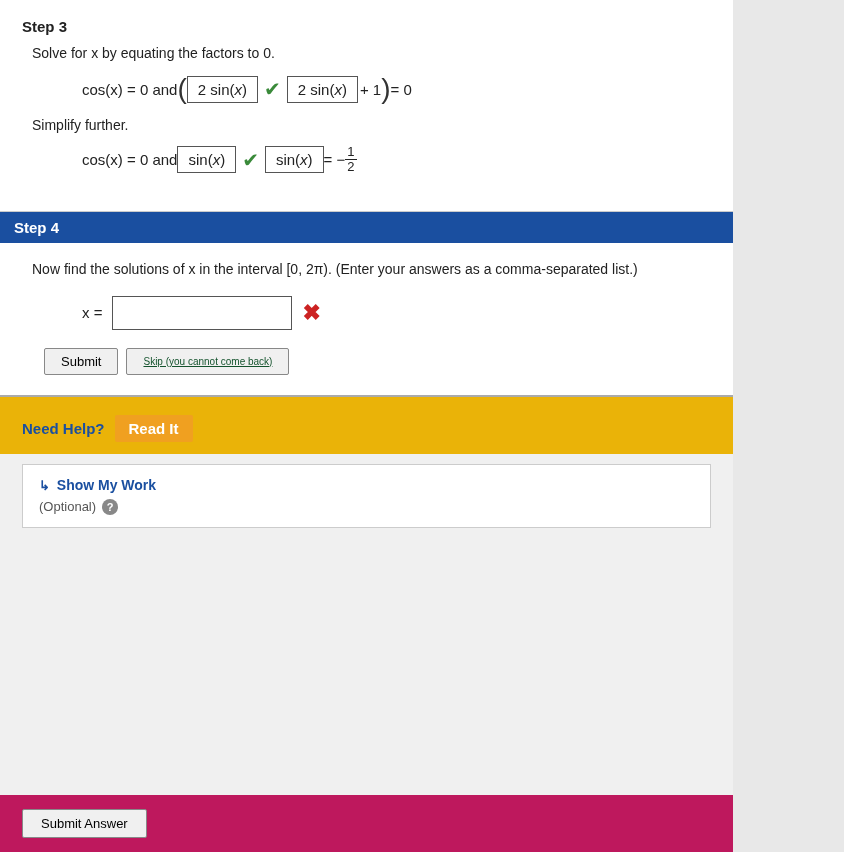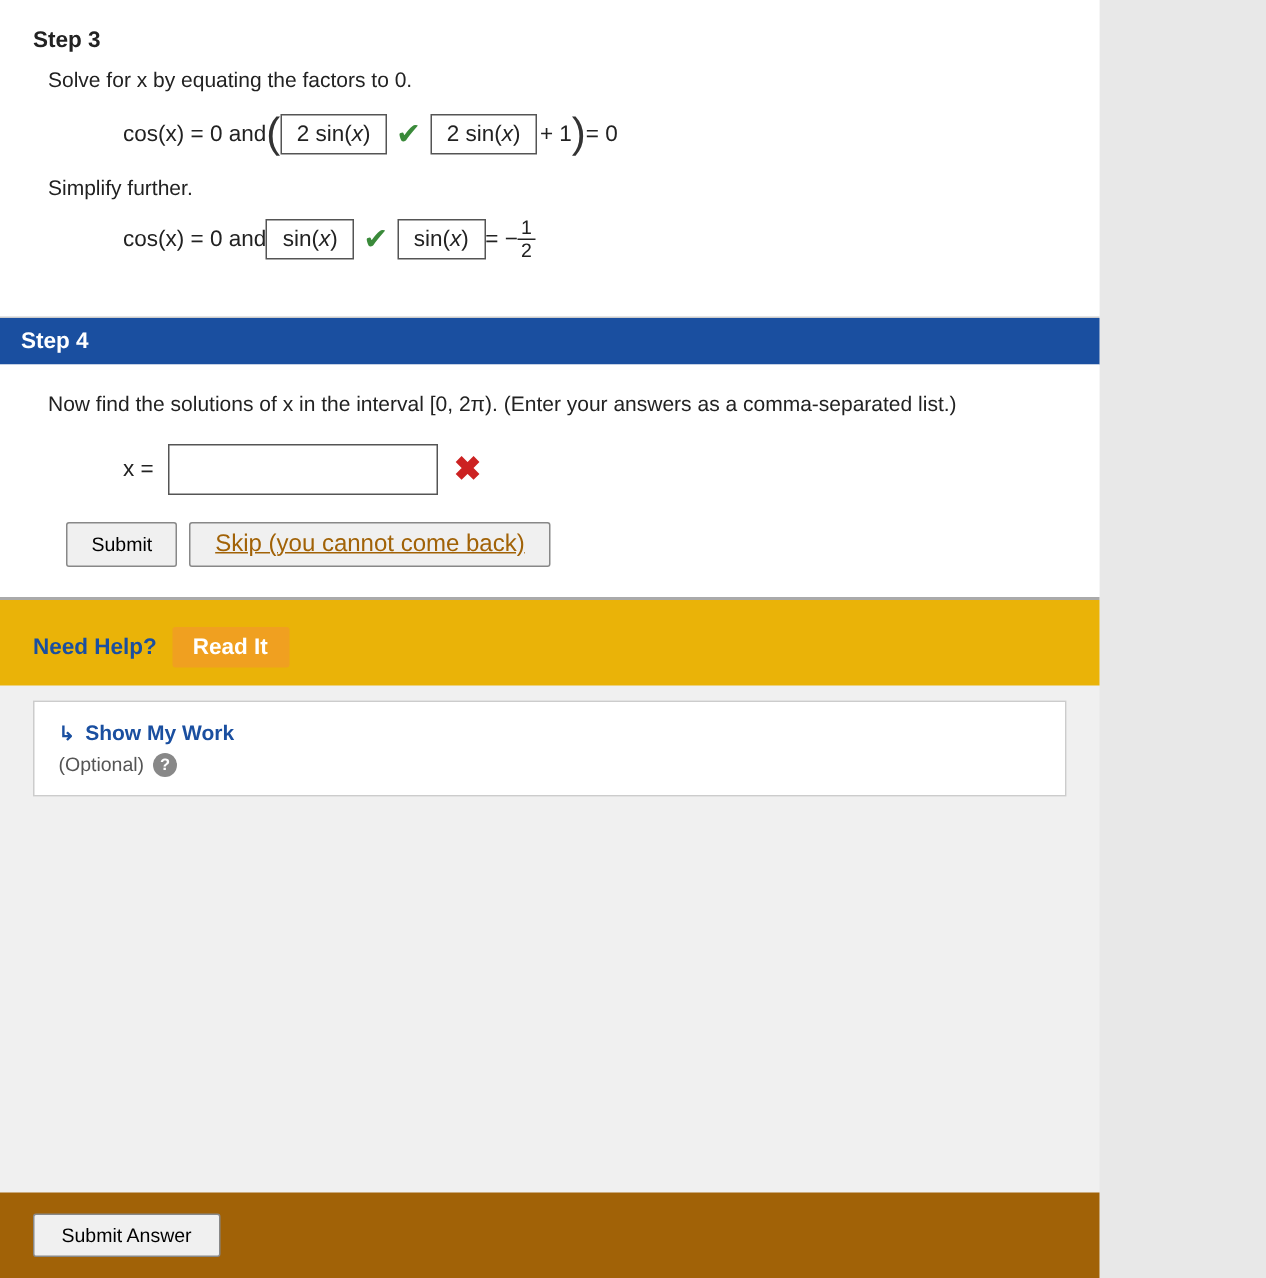--- a/index.html
+++ b/index.html
@@ -150,25 +150,25 @@
       background: #f0f0f0;
       padding: 5px 16px;
       font-size: 13px;
       cursor: pointer;
       border-radius: 2px;
     }
     .btn-skip {
       border: 1.5px solid #888;
       background: #f0f0f0;
       padding: 5px 16px;
-      font-size: 16px;
+      font-size: 10px;
       cursor: pointer;
       border-radius: 2px;
       text-decoration: underline;
-      color: #a16207;
+      color: #14532d;
     }
 
     
     .need-help-section {
       background: #eab308;
       padding: 18px 22px 12px 22px;
       display: flex;
       align-items: center;
       gap: 10px;
     }
@@ -224,21 +224,21 @@
       border-radius: 50%;
       background: #888;
       color: #fff;
       font-size: 11px;
       font-weight: bold;
       cursor: pointer;
     }
 
     
     .submit-answer-section {
-      background: #a16207;
+      background: #be185d;
       padding: 14px 22px;
       margin-top: auto;
     }
     .btn-submit-answer {
       border: 1.5px solid #888;
       background: #f0f0f0;
       padding: 6px 18px;
       font-size: 13px;
       cursor: pointer;
       border-radius: 2px;

